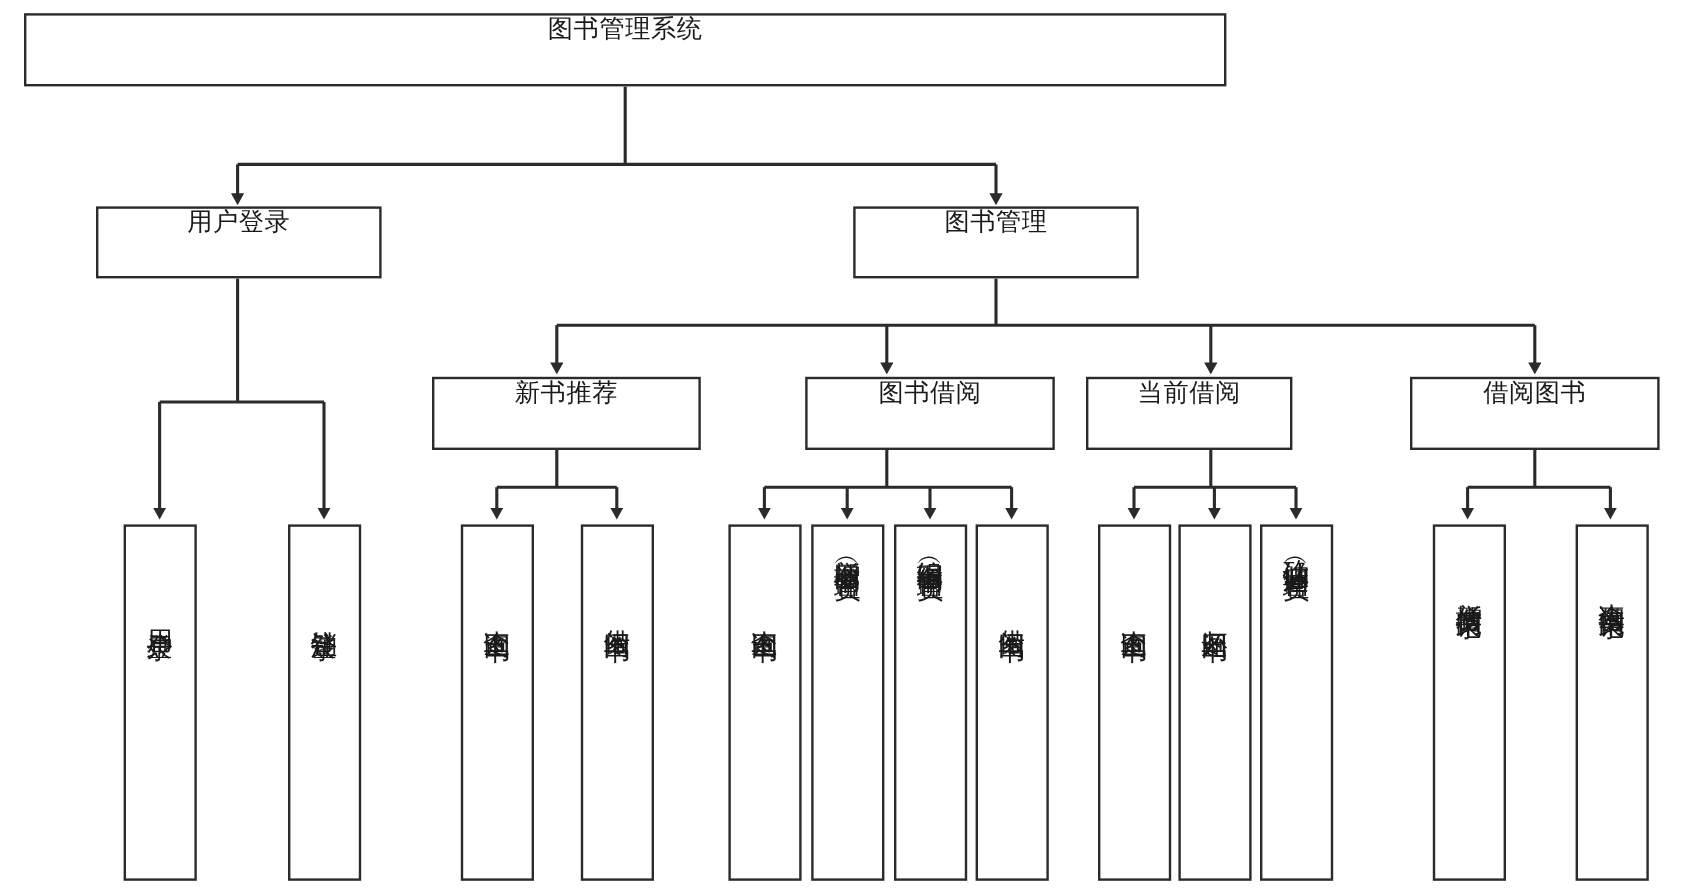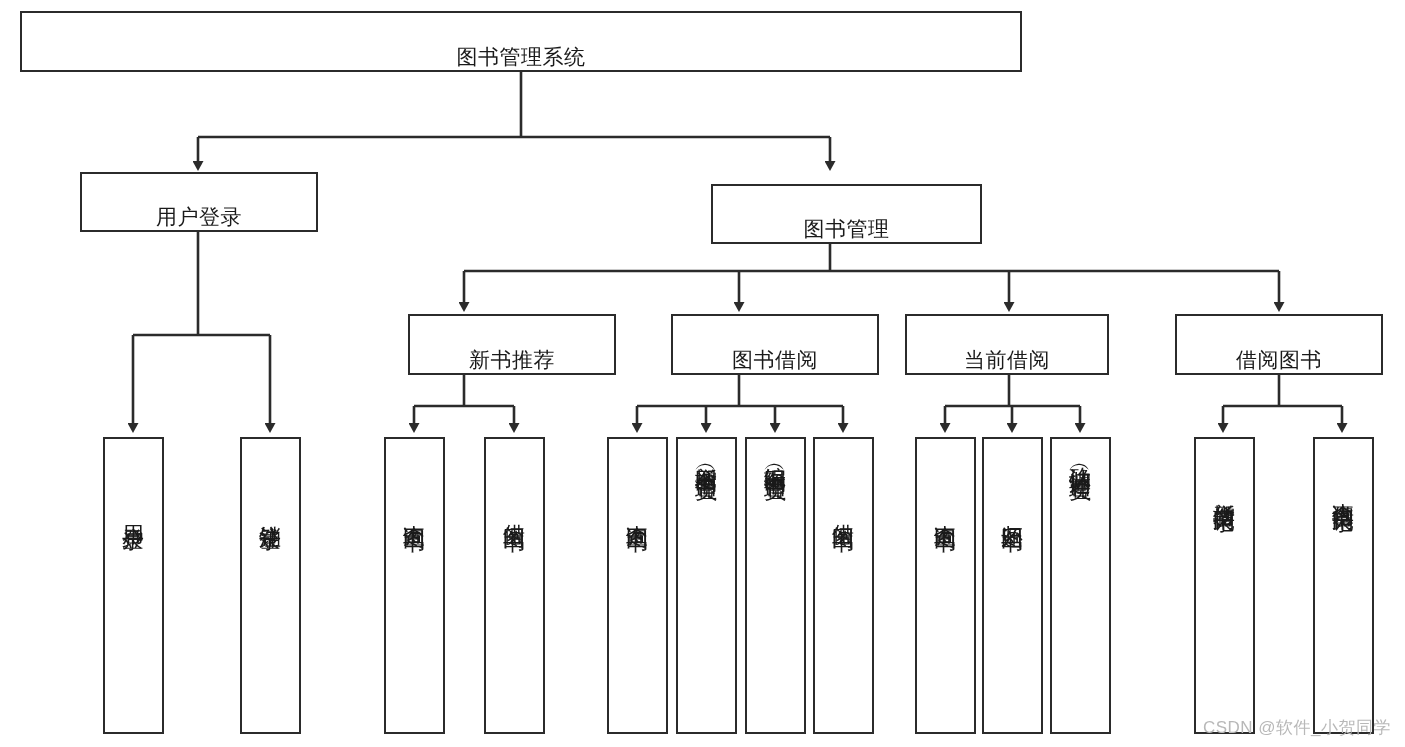--- a/index.html
+++ b/index.html
@@ -23,21 +23,21 @@
     top: 0;
     width: 1405px;
     height: 747px;
   }
   .node {
     position: absolute;
     box-sizing: border-box;
     background: #ffffff;
     border: 2px solid #2b2b2b;
     display: flex;
-    align-items: flex-end;
+    align-items: flex-start;
     justify-content: center;
     color: #1a1a1a;
   }
   .node .lbl {
     display: block;
     text-align: center;
     line-height: 1.18;
     letter-spacing: 0.5px;
   }
   .node.horiz .lbl {
@@ -132,31 +132,31 @@
     </g>
   </svg>
 
   <div class="node horiz" style="left:20px; top:11px; width:1002px; height:61px;">
     <span class="lbl">图书管理系统</span>
   </div>
 
   <div class="node horiz" style="left:80px; top:172px; width:238px; height:60px;">
     <span class="lbl">用户登录</span>
   </div>
-  <div class="node horiz" style="left:711px; top:172px; width:271px; height:60px;margin-top:12px;">
+  <div class="node horiz" style="left:711px; top:172px; width:238px; height:60px;">
     <span class="lbl">图书管理</span>
   </div>
 
-  <div class="node horiz" style="left:360px; top:314px; width:208px; height:61px;margin-left:48px;">
+  <div class="node horiz" style="left:360px; top:314px; width:224px; height:61px;">
     <span class="lbl">新书推荐</span>
   </div>
   <div class="node horiz" style="left:635px; top:314px; width:208px; height:61px;margin-left:36px;">
     <span class="lbl">图书借阅</span>
   </div>
-  <div class="node horiz" style="left:905px; top:314px; width:204px; height:61px;">
+  <div class="node horiz" style="left:905px; top:314px; width:172px; height:61px;">
     <span class="lbl">当前借阅</span>
   </div>
   <div class="node horiz" style="left:1175px; top:314px; width:208px; height:61px;">
     <span class="lbl">借阅图书</span>
   </div>
 
   <div class="node vert mid" style="left:103px; top:437px; width:61px; height:297px;">
     <span class="lbl">用户登录</span>
   </div>
   <div class="node vert mid" style="left:240px; top:437px; width:61px; height:297px;">
@@ -193,15 +193,14 @@
     <span class="lbl">确认归还（管理员）</span>
   </div>
 
   <div class="node vert mid2" style="left:1194px; top:437px; width:61px; height:297px;">
     <span class="lbl">新增借阅记录</span>
   </div>
   <div class="node vert mid2" style="left:1313px; top:437px; width:61px; height:297px;">
     <span class="lbl">查询借阅记录</span>
   </div>
 
-  <div id="watermark">CSDN @软件_小贺同学</div>
 
 </div>
 
 </body></html>

